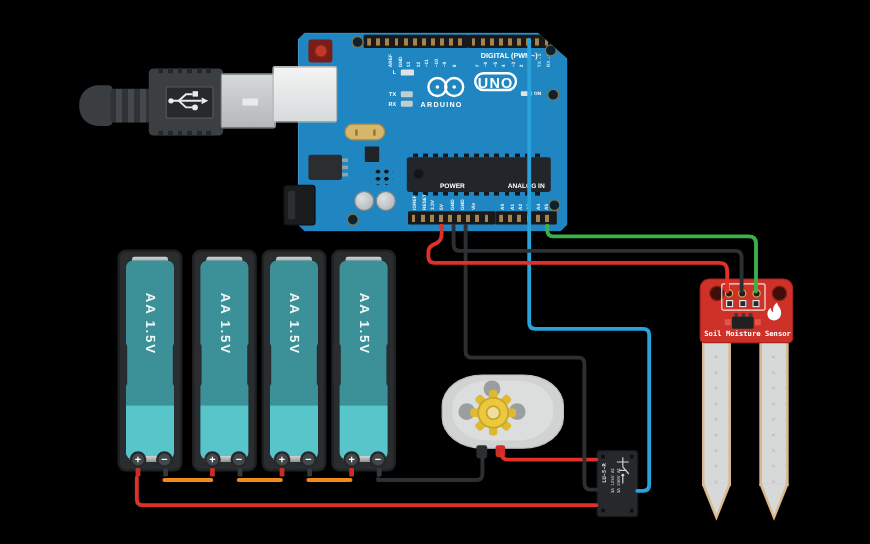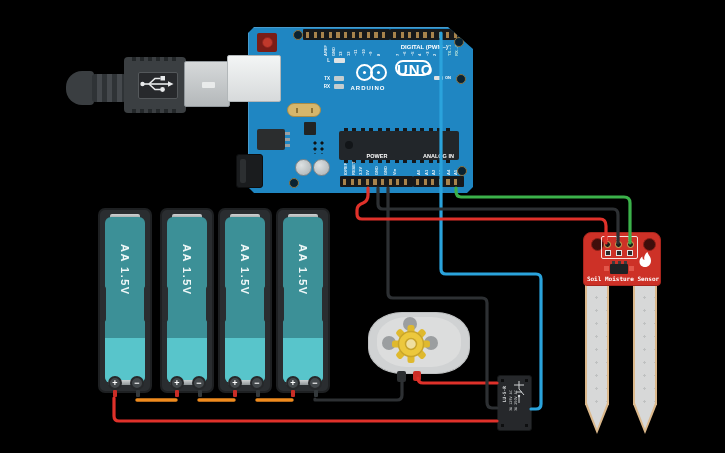--- a/index.html
+++ b/index.html
@@ -17,21 +17,21 @@
        font-size:4px;line-height:1;color:#e9f3f8;width:6px;height:17px;text-align:left;font-weight:bold;}
   .blabel{position:absolute;writing-mode:vertical-rl;transform:rotate(180deg);
        font-size:4px;line-height:1;color:#e9f3f8;width:6px;height:17px;font-weight:bold;}
   .boardtxt{position:absolute;color:#fff;font-weight:bold;}
   .hole{position:absolute;width:10px;height:10px;border-radius:50%;background:#0a2231;
        border:1.5px solid #8a7342;box-sizing:border-box;}
   .ledbar{position:absolute;height:5px;background:#dfe3e4;border-radius:1px;}
   .logo-circle{position:absolute;width:17px;height:17px;border:2.5px solid #fff;border-radius:50%;box-sizing:border-box;}
   .logo-dot{position:absolute;width:3px;height:3px;background:#fff;border-radius:50%;}
   .uno-badge{position:absolute;left:147px;top:33px;width:36px;height:16px;border:2px solid #fff;
-       border-radius:8px;color:#fff;font-weight:bold;font-size:15px;text-align:center;line-height:15px;letter-spacing:1px;box-sizing:border-box;}
+       border-radius:8px;color:#fff;font-weight:bold;font-size:12px;text-align:center;line-height:15px;letter-spacing:1px;box-sizing:border-box;}
   .mcu{position:absolute;left:91px;top:104px;width:120px;height:29px;background:#22262a;border-radius:2px;}
   .mcu:before,.mcu:after{content:"";position:absolute;left:5px;right:5px;height:3px;
        background:repeating-linear-gradient(90deg,#15181b 0 4px,transparent 4px 8.5px);}
   .mcu:before{top:-3px}.mcu:after{bottom:-3px}
   .cap{position:absolute;width:17px;height:17px;border-radius:50%;
        background:radial-gradient(circle at 35% 35%,#dde1e2,#a9afb2);border:1px solid #7f8588;box-sizing:border-box;}
   
   .holder{position:absolute;width:54px;height:185px;background:#2a2d30;border-radius:7px;
        border:2px solid #1e2022;box-sizing:border-box;}
   .cell{position:absolute;left:5px;top:7px;width:40px;height:166px;background:#3c9097;border-radius:6px;overflow:hidden;}

